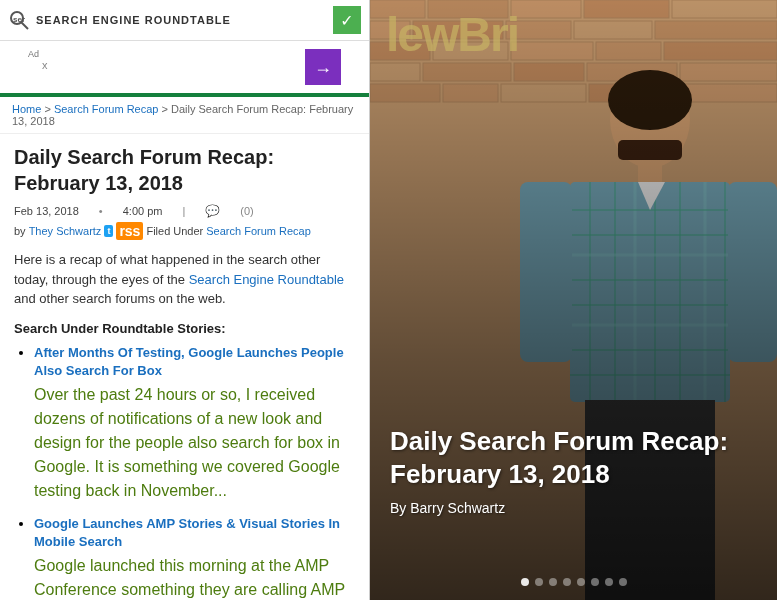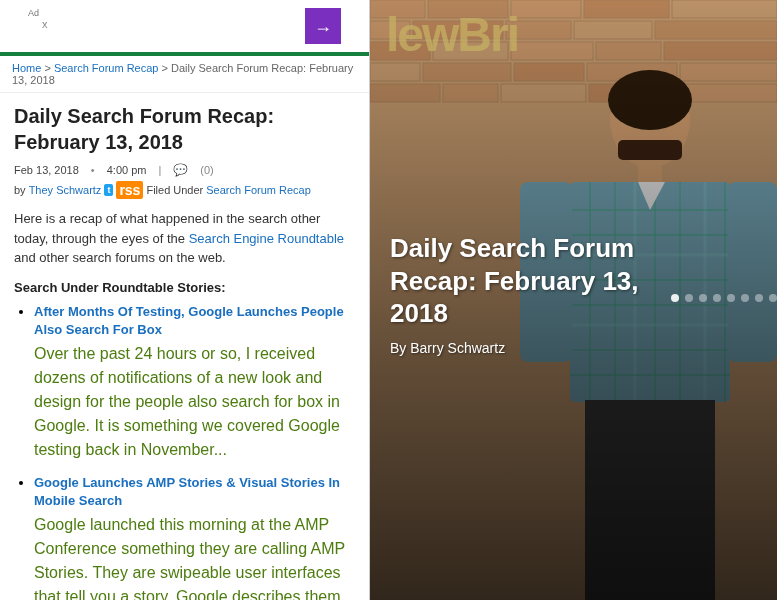--- a/index.html
+++ b/index.html
@@ -130,21 +130,21 @@
       color: #222;
       line-height: 1.3;
       margin-bottom: 8px;
     }
     .article-meta {
       font-size: 11px;
       color: #444;
       margin-bottom: 4px;
       display: flex;
       align-items: center;
-      gap: 12px;
+      gap: 20px;
       flex-wrap: wrap;
     }
     .meta-separator {
       color: #888;
     }
     .comment-icon {
       color: #888;
       font-size: 12px;
     }
     .comment-count {
@@ -222,24 +222,25 @@
       line-height: 1.5;
       margin-top: 3px;
     }
 
     
     .right-panel {
       flex: 1;
       background: #b91c1c;
       position: relative;
       display: flex;
-      flex-direction: row;
+      flex-direction: column;
       align-items: center;
       justify-content: flex-end;
       overflow: hidden;
+      gap: 20px;
     }
 
     
     .story-bg {
       position: absolute;
       top: 0; left: 0; right: 0; bottom: 0;
       background: 
         linear-gradient(
           to bottom,
           rgba(0,0,0,0.05) 0%,
@@ -324,20 +325,34 @@
       color: rgba(200,180,100,0.7);
       letter-spacing: -2px;
       line-height: 1;
     }
   </style>
 </head>
 <body>
 
 <div class="left-panel">
 
+  <div class="site-header">
+    <div class="site-header-left">
+
+      <svg class="site-logo-icon" viewBox="0 0 22 22" fill="none">
+        <circle cx="9" cy="9" r="6" stroke="#555" stroke-width="2" fill="none"></circle>
+        <line x1="13.5" y1="13.5" x2="20" y2="20" stroke="#555" stroke-width="2"></line>
+        <text x="5" y="13" font-size="8" fill="#555" font-weight="bold">ser</text>
+      </svg>
+      <span class="site-title">SEARCH ENGINE ROUNDTABLE</span>
+    </div>
+    <button class="header-check-btn">
+      <span>✓</span>
+    </button>
+  </div>
 
   <div class="ad-banner">
     <div>
       <div class="ad-label">
         <span class="ad-icon">Ad</span>
       </div>
       <span class="ad-close" style="cursor:pointer;margin-left:14px;font-size:11px;color:#888;">x</span>
     </div>
     <button class="ad-arrow-btn">
       <span>→</span>

